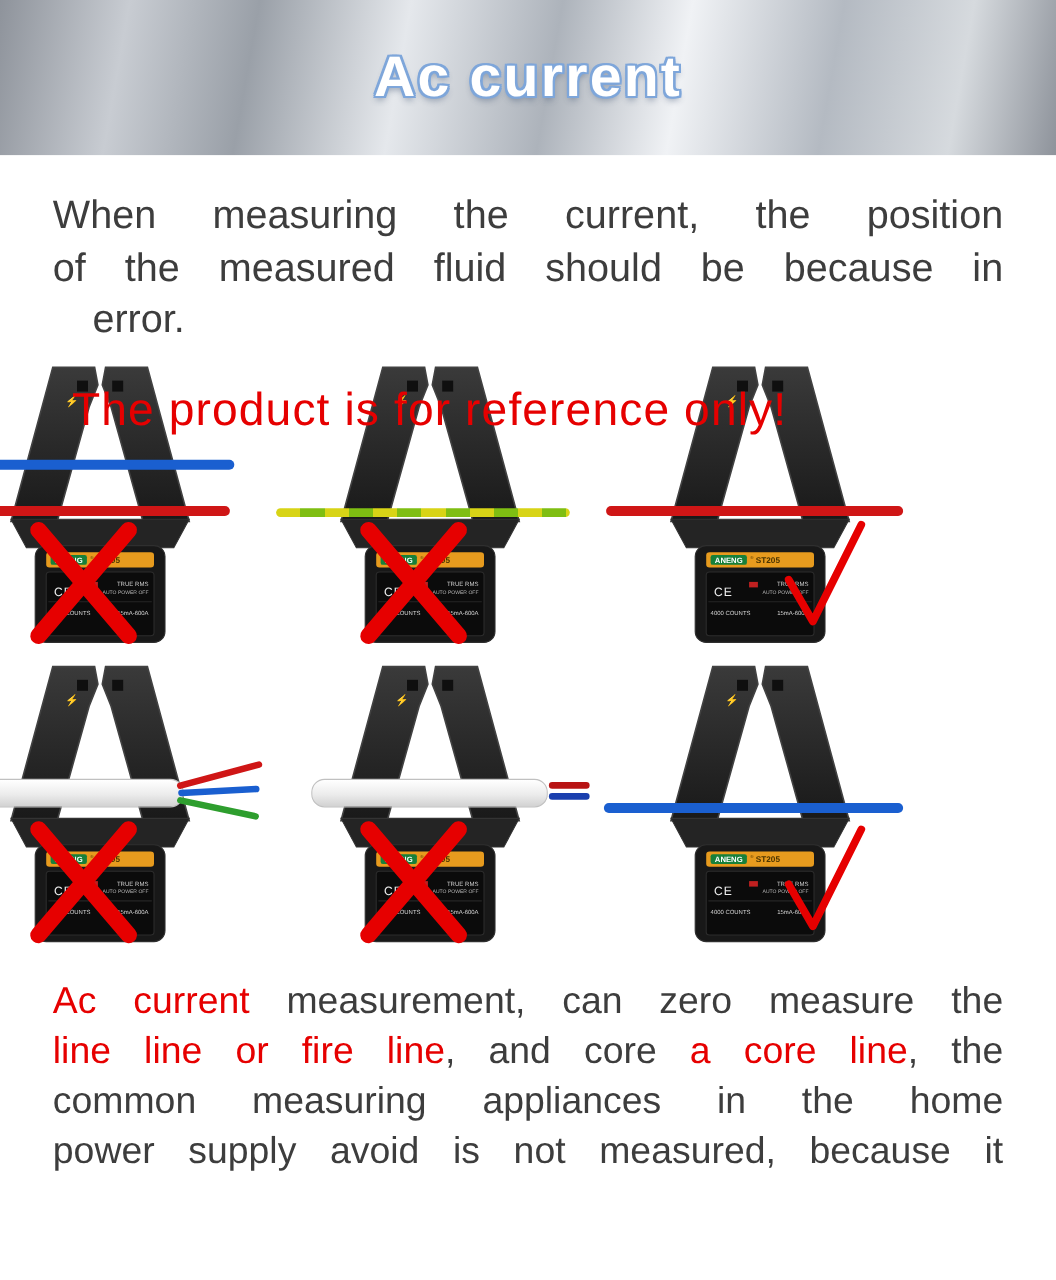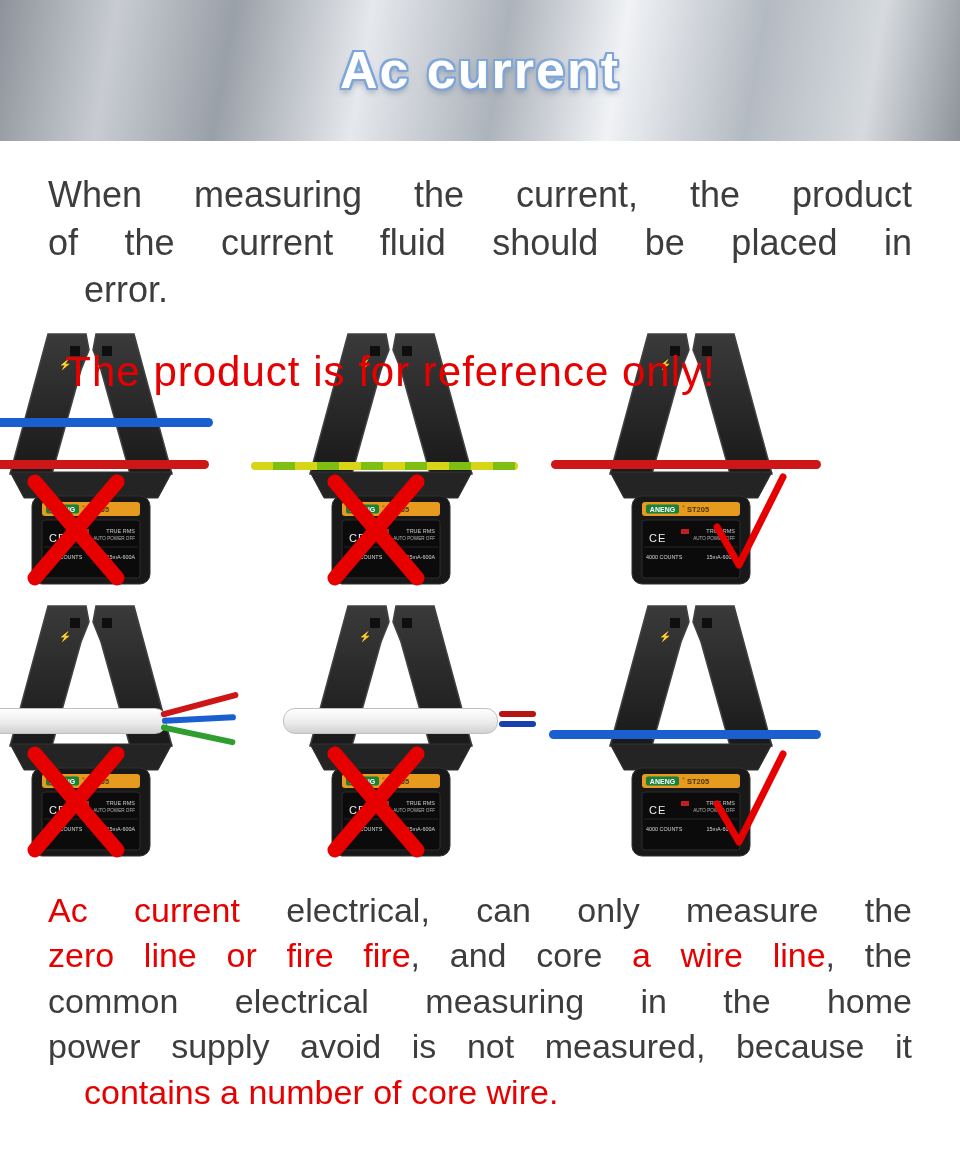--- a/index.html
+++ b/index.html
@@ -86,22 +86,22 @@
       <text x="149" y="231" font-size="5.4" fill="#d8d8d8" text-anchor="end">15mA-600A</text>
     </symbol>
   </defs>
 </svg>
 
 <div class="header">
   <div class="title-line t1">Ac current</div>
 </div>
 
 <div class="intro">
-  <div class="jline">When measuring the current, the product</div>
-  <div class="jline">of the current fluid should be placed in</div>
+  <div class="jline">When measuring the current, the position</div>
+  <div class="jline">of the measured fluid should be because in</div>
   <div class="jline last">error.</div>
 </div>
 
 <div class="diagram">
   <div class="overlay-text">The product is for reference only!</div>
   <div class="grid">
 
     <div class="cell">
       <svg class="clamp" viewBox="0 0 210 260">
           <use href="#clamp-sym"></use>
@@ -173,18 +173,17 @@
       <div class="wire-el" style="left: 8px; top: 136px; width: 272px; height: 9px; border-radius: 4.5px; background: rgb(26, 95, 208);"></div>
       <svg class="mark mark-check" viewBox="0 0 80 110" style="display: block; left: 168px; top: 150px;">
           <polyline points="8,60 30,98 74,10"></polyline>
         </svg>
     </div>
 
   </div>
 </div>
 
 <div class="outro">
-  <div class="jline"><span class="red-seg">Ac current </span><span>electrical, can only measure the</span></div>
-  <div class="jline"><span class="red-seg">zero line or fire fire</span><span>, and core </span><span class="red-seg">a wire line</span><span>, the</span></div>
-  <div class="jline"><span>common electrical measuring in the home</span></div>
+  <div class="jline"><span class="red-seg">Ac current </span><span>measurement, can zero measure the</span></div>
+  <div class="jline"><span class="red-seg">line line or fire line</span><span>, and core </span><span class="red-seg">a core line</span><span>, the</span></div>
+  <div class="jline"><span>common measuring appliances in the home</span></div>
   <div class="jline"><span>power supply avoid is not measured, because it</span></div>
-  <div class="jline last"><span class="red-seg">contains a number of core wire.</span></div>
 </div>
 
 </body></html>

